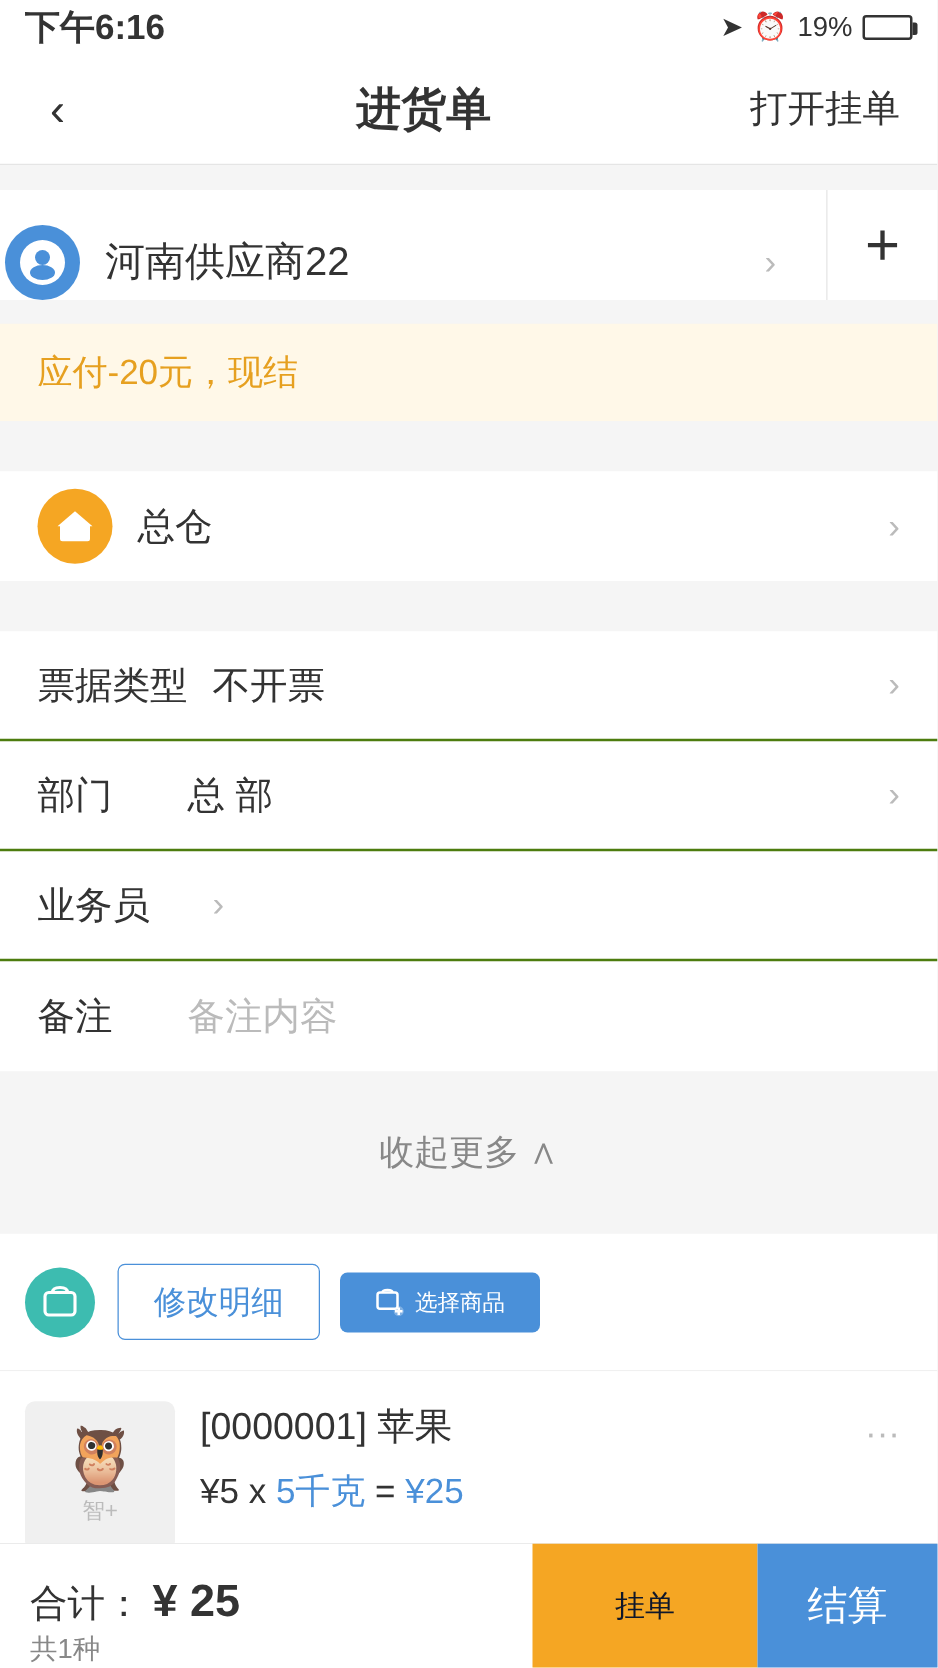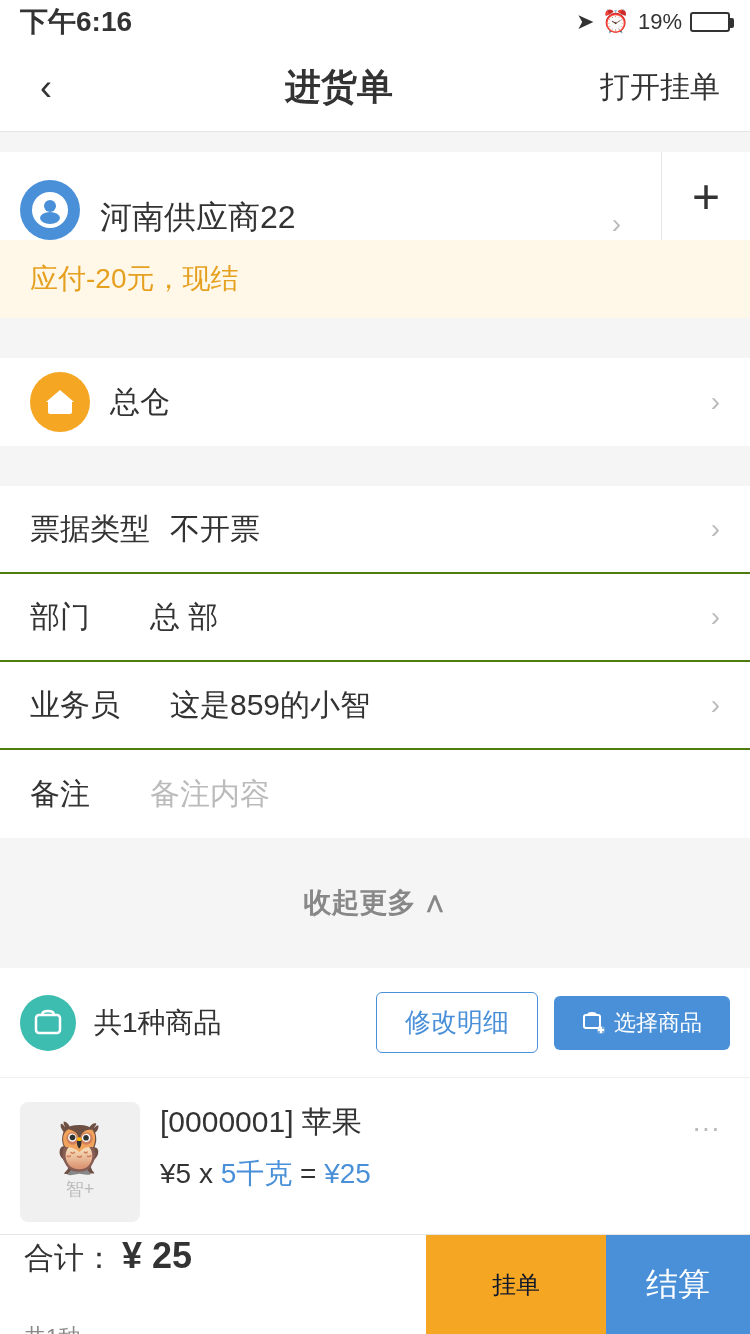--- a/index.html
+++ b/index.html
@@ -76,22 +76,22 @@
 
     
     .supplier-section {
       background: #fff;
       display: flex;
       align-items: stretch;
     }
     .supplier-left {
       flex: 1;
       display: flex;
-      align-items: flex-end;
-      padding: 28px 20px 0 20px;
+      align-items: center;
+      padding: 28px 20px 0 4px;
       border-right: 1px solid #e5e5e5;
     }
     .supplier-avatar {
       width: 60px; height: 60px;
       border-radius: 50%;
       background: #4a90d9;
       display: flex; align-items: center; justify-content: center;
       margin-right: 20px;
       flex-shrink: 0;
     }
@@ -121,20 +121,21 @@
       font-size: 48px;
       color: #333;
       cursor: pointer;
     }
 
     .balance-notice {
       background: #fff8e8;
       padding: 20px 30px;
       font-size: 28px;
       color: #e6a020;
+      margin-top: 19px;
     }
 
     
     .row-section {
       background: #fff;
       margin-top: 20px;
     }
     .form-row {
       display: flex;
       align-items: center;
@@ -189,21 +190,20 @@
     }
 
     
     .collapse-bar {
       background: #f5f5f5;
       text-align: center;
       padding: 26px 0;
       font-size: 28px;
       color: #888;
       margin-top: 20px;
-      font-weight: bold;
     }
 
     
     .product-section {
       background: #fff;
       margin-top: 20px;
     }
     .product-header {
       display: flex;
       align-items: center;
@@ -233,21 +233,21 @@
       font-size: 26px;
       cursor: pointer;
       margin-right: 16px;
     }
     .btn-blue {
       background: #4a90d9;
       color: #fff;
       border: none;
       padding: 12px 28px;
       border-radius: 6px;
-      font-size: 22px;
+      font-size: 18px;
       cursor: pointer;
       display: flex;
       align-items: center;
       gap: 8px;
     }
 
     
     .product-item {
       display: flex;
       padding: 24px 20px;
@@ -296,23 +296,22 @@
       height: 100px;
       display: flex;
       align-items: stretch;
       background: #fff;
       border-top: 1px solid #e5e5e5;
     }
     .total-section {
       flex: 1;
       display: flex;
       flex-direction: column;
-      justify-content: space-between;
+      justify-content: flex-end;
       padding: 0 24px;
-      gap: 43px;
     }
     .total-label {
       font-size: 30px;
       color: #333;
       display: flex;
       align-items: baseline;
       gap: 8px;
     }
     .total-amount {
       font-size: 36px;
@@ -407,21 +406,20 @@
   </div>
 
   <div class="form-row">
     <span class="form-label">部门</span>
     <span class="form-value">总 部</span>
     <span class="form-chevron">›</span>
   </div>
 
   <div class="form-row">
     <span class="form-label-wide">业务员</span>
-    <span class="form-value">这是859的小智</span>
     <span class="form-chevron">›</span>
   </div>
 
   <div class="form-row">
     <span class="form-label">备注</span>
     <span class="form-value-placeholder">备注内容</span>
   </div>
 </div>
 
 <div class="collapse-bar">
@@ -429,21 +427,20 @@
 </div>
 
 <div class="product-section">
   <div class="product-header">
     <div class="product-count-icon">
       <svg width="32" height="32" viewBox="0 0 32 32" fill="none">
         <rect x="4" y="8" width="24" height="18" rx="3" fill="none" stroke="#fff" stroke-width="2.5"></rect>
         <path d="M10 8 Q10 4 16 4 Q22 4 22 8" stroke="#fff" stroke-width="2.5" fill="none"></path>
       </svg>
     </div>
-    <span class="product-count-text">共1种商品</span>
     <button class="btn-outline">修改明细</button>
     <button class="btn-blue">
       <svg width="24" height="24" viewBox="0 0 24 24" fill="none">
         <rect x="2" y="4" width="16" height="13" rx="2" fill="none" stroke="#fff" stroke-width="2"></rect>
         <path d="M6 4 Q6 2 10 2 Q14 2 14 4" stroke="#fff" stroke-width="2" fill="none"></path>
         <circle cx="19" cy="19" r="4" fill="#fff" opacity="0.3"></circle>
         <line x1="19" y1="16" x2="19" y2="22" stroke="#fff" stroke-width="2"></line>
         <line x1="16" y1="19" x2="22" y2="19" stroke="#fff" stroke-width="2"></line>
       </svg>
       <span>选择商品</span>

